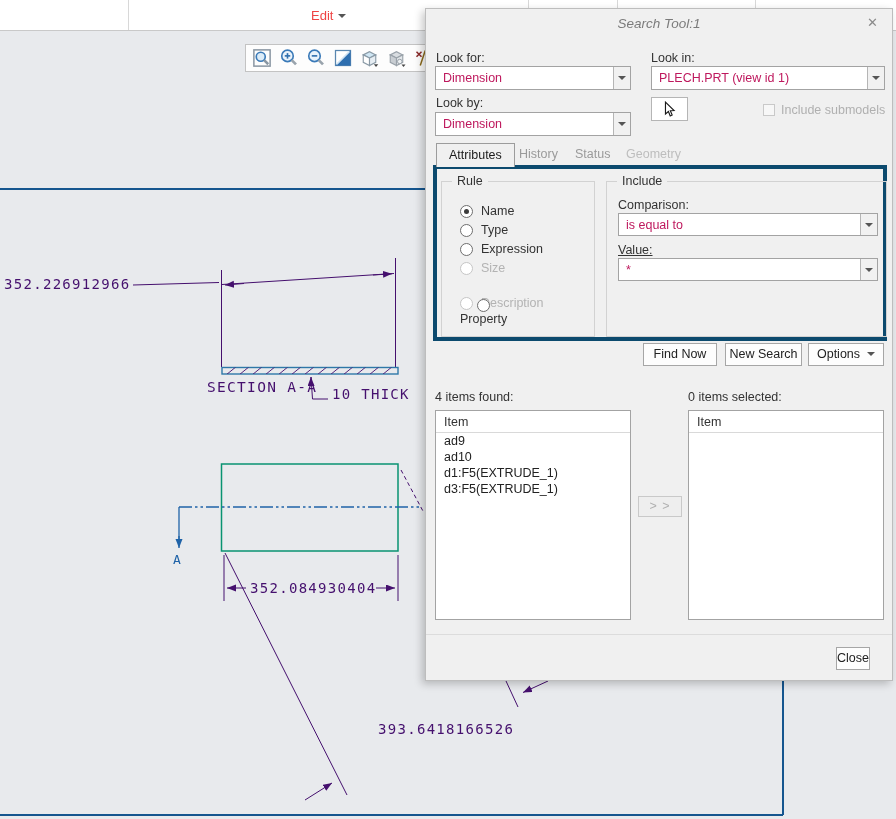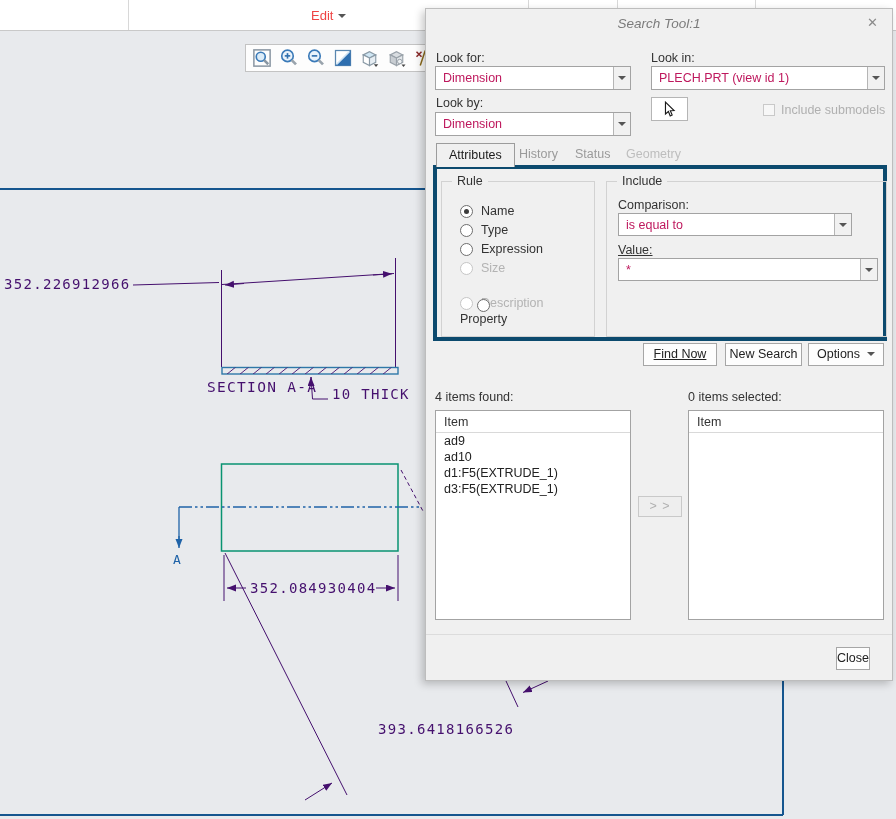--- a/index.html
+++ b/index.html
@@ -280,33 +280,33 @@
         </div>
       <div class="radio-row" style="top:117px;flex-direction:column;">
           <span class="radio"></span>
           <span>Property</span>
         </div>
     </div>
 
     <div class="groupbox" style="left:169px; top:12px; width:281px; height:156px;">
       <div class="gb-title">Include</div>
       <div class="dlg-label" style="left:11px; top:16px;">Comparison:</div>
-      <div class="combo" style="left:11px; top:31px; width:234px; height:23px;">
+      <div class="combo" style="left:11px; top:31px; width:260px; height:23px;">
         <div class="val">is equal to</div>
         <div class="btn"></div>
       </div>
       <div class="dlg-label" style="left:11px; top:61px;text-decoration:underline;">Value:</div>
       <div class="combo" style="left:11px; top:76px; width:260px; height:23px;">
         <div class="val">*</div>
         <div class="btn"></div>
       </div>
     </div>
   </div>
 
-  <div class="dlg-btn" style="left:217px; top:334px; width:74px;text-decoration:underline;">Find Now</div>
+  <div class="dlg-btn" style="left:217px; top:334px; width:74px;">Find Now</div>
   <div class="dlg-btn" style="left:299px; top:334px; width:77px;">New Search</div>
   <div class="dlg-btn" style="left:382px; top:334px; width:76px;"><span>Options</span><span class="caret"></span></div>
 
   <div class="dlg-label" style="left:9px; top:381px;">4 items found:</div>
   <div class="dlg-label" style="left:262px; top:381px;">0 items selected:</div>
 
   <div class="listbox" style="left:9px;">
     <div class="list-header">Item</div>
     <div class="list-row">ad9</div>
     <div class="list-row">ad10</div>

